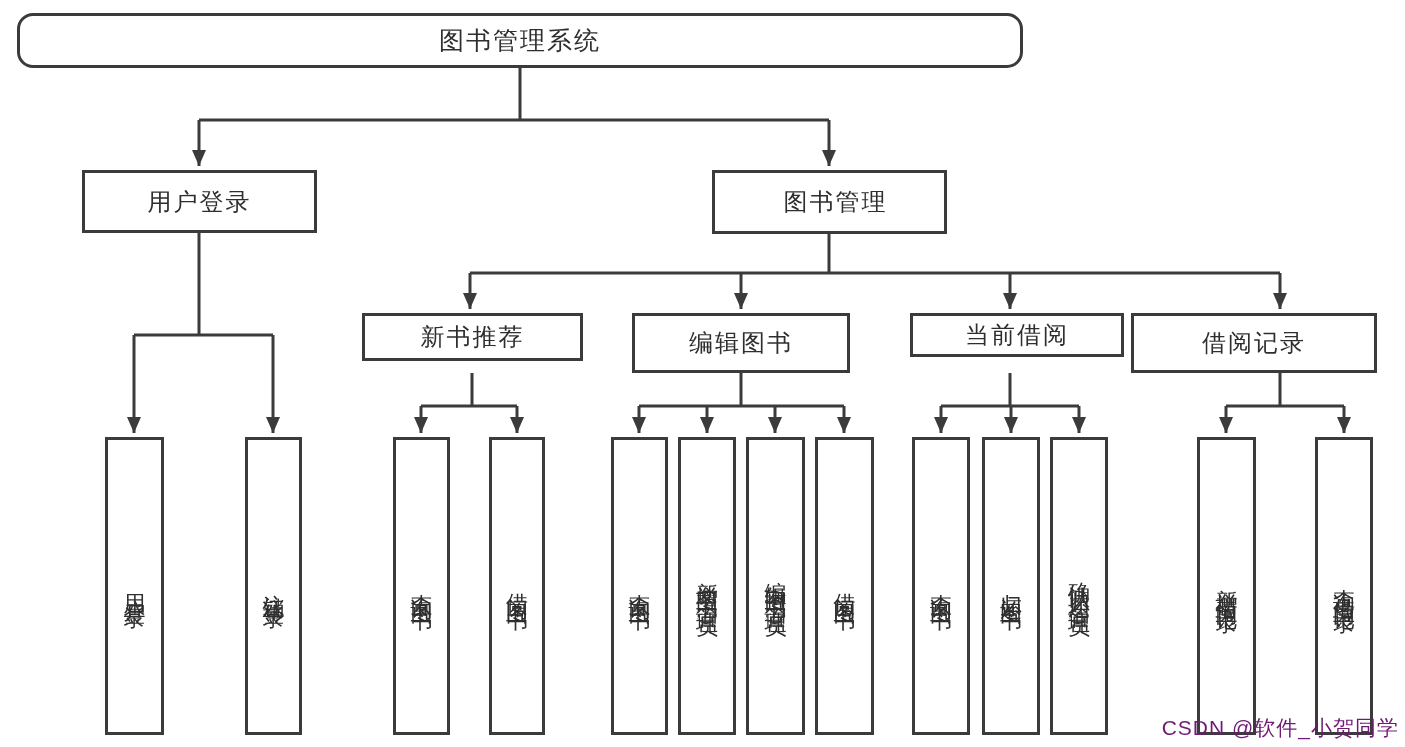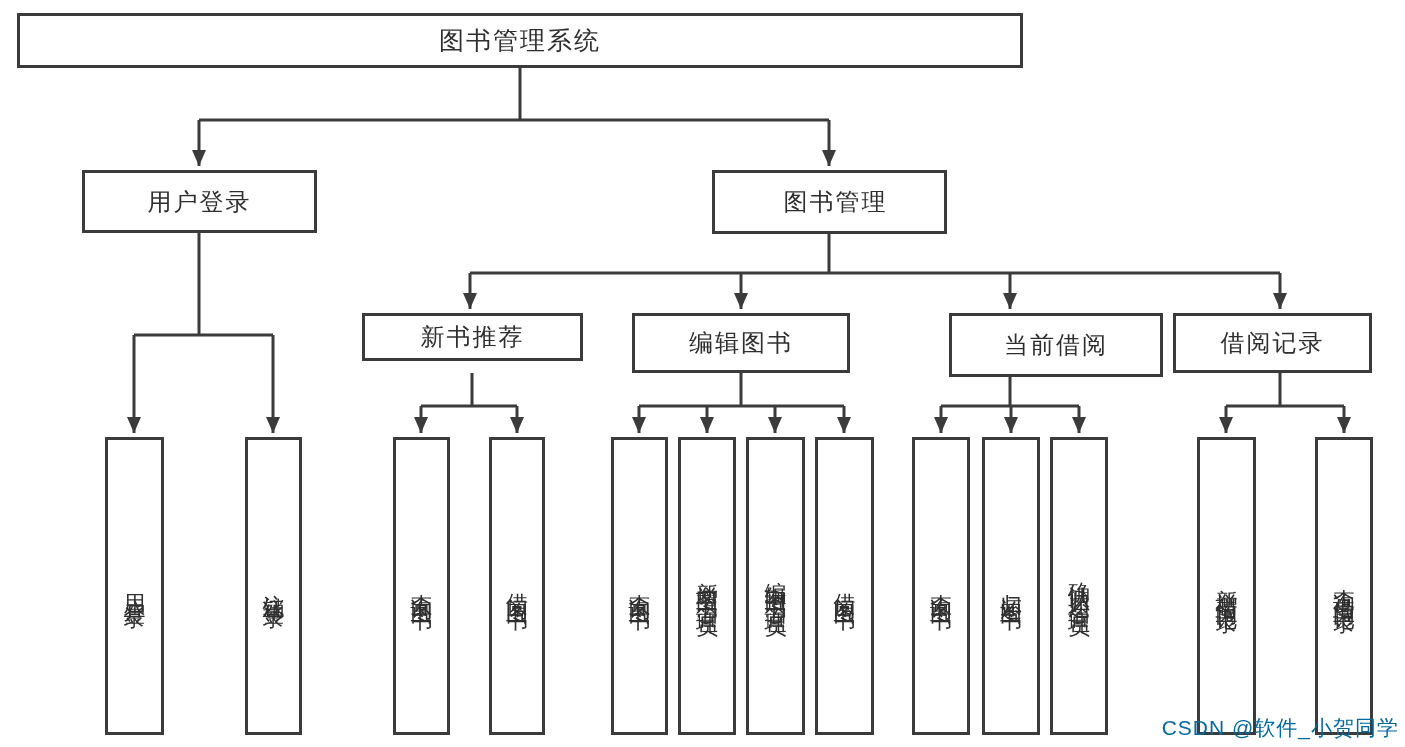--- a/index.html
+++ b/index.html
@@ -48,21 +48,21 @@
     text-orientation: mixed;
     letter-spacing: 5px;
     line-height: 1.1;
     white-space: nowrap;
   }
   #watermark {
     position: absolute;
     right: 6px;
     bottom: 5px;
     font-size: 21px;
-    color: #0369a1;
+    color: #701a75;
     letter-spacing: 1px;
     z-index: 5;
   }
 </style>
 </head>
 <body>
 
 <div id="canvas">
 
   <svg id="wires" viewBox="0 0 1405 747" xmlns="http://www.w3.org/2000/svg">
@@ -115,29 +115,29 @@
       </g>
 
       <g>
         <path d="M1280 373 V406 M1226 406 H1344"></path>
         <line x1="1226" y1="406" x2="1226" y2="433" marker-end="url(#arr)"></line>
         <line x1="1344" y1="406" x2="1344" y2="433" marker-end="url(#arr)"></line>
       </g>
     </g>
   </svg>
 
-  <div class="box root-box" style="left:17px; top:13px; width:1006px; height:55px;">图书管理系统</div>
+  <div class="box root-box" style="left:17px; top:13px; width:1006px; height:55px;border-radius:16px;">图书管理系统</div>
 
   <div class="box branch-box" style="left:82px; top:170px; width:235px; height:63px;">用户登录</div>
   <div class="box branch-box" style="left:712px; top:170px; width:235px; height:64px;padding-left:12px;">图书管理</div>
 
   <div class="box branch-box" style="left:362px; top:313px; width:221px; height:48px;">新书推荐</div>
   <div class="box branch-box" style="left:632px; top:313px; width:218px; height:60px;">编辑图书</div>
-  <div class="box branch-box" style="left:949px; top:313px; width:214px; height:64px;">当前借阅</div>
-  <div class="box branch-box" style="left:1173px; top:313px; width:199px; height:60px;">借阅记录</div>
+  <div class="box branch-box" style="left:910px; top:313px; width:214px; height:44px;">当前借阅</div>
+  <div class="box branch-box" style="left:1131px; top:313px; width:246px; height:60px;">借阅记录</div>
 
   <div class="leaf" style="left:105px; width:59px;">
     <span>用户登录</span>
     </div>
   <div class="leaf" style="left:245px; width:57px;">
     <span>注销登录</span>
     </div>
 
   <div class="leaf" style="left:393px; width:57px;">
     <span>查询图书</span>

